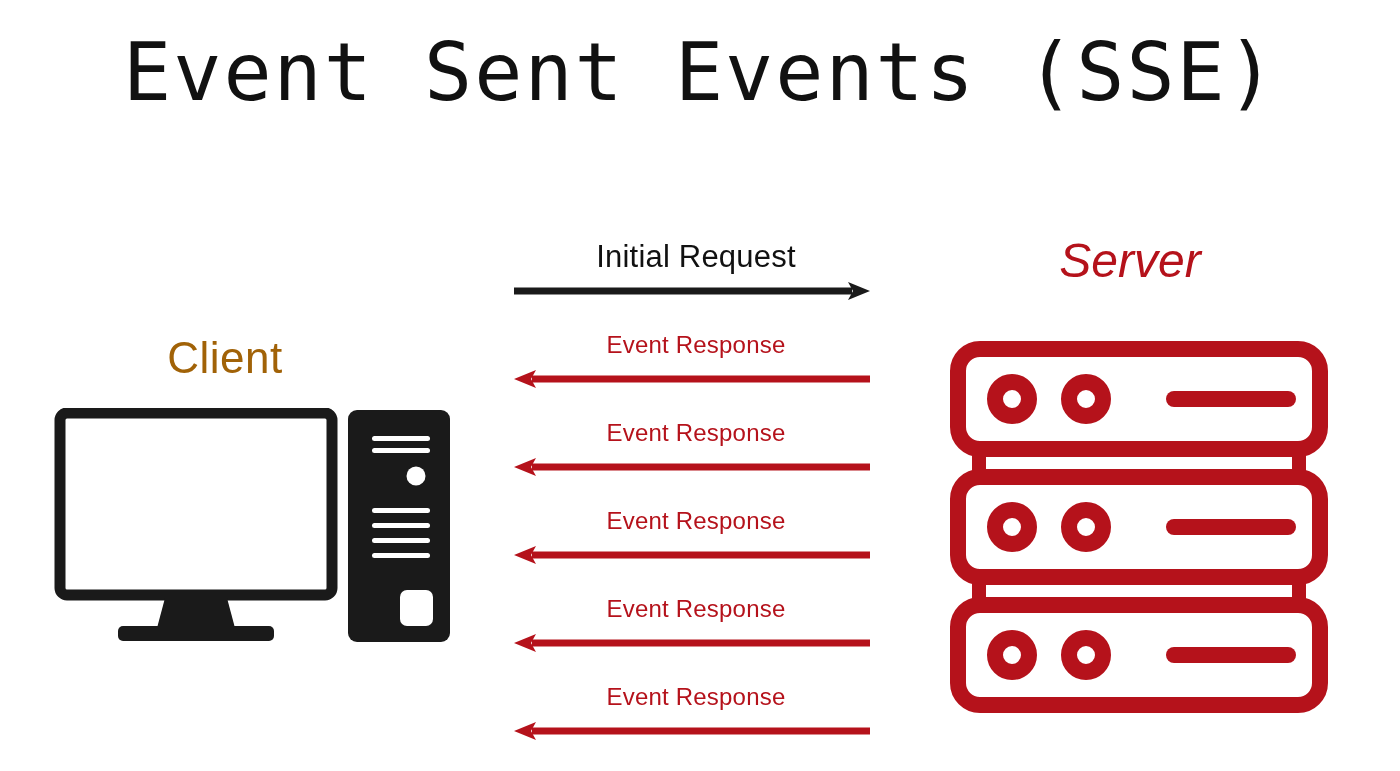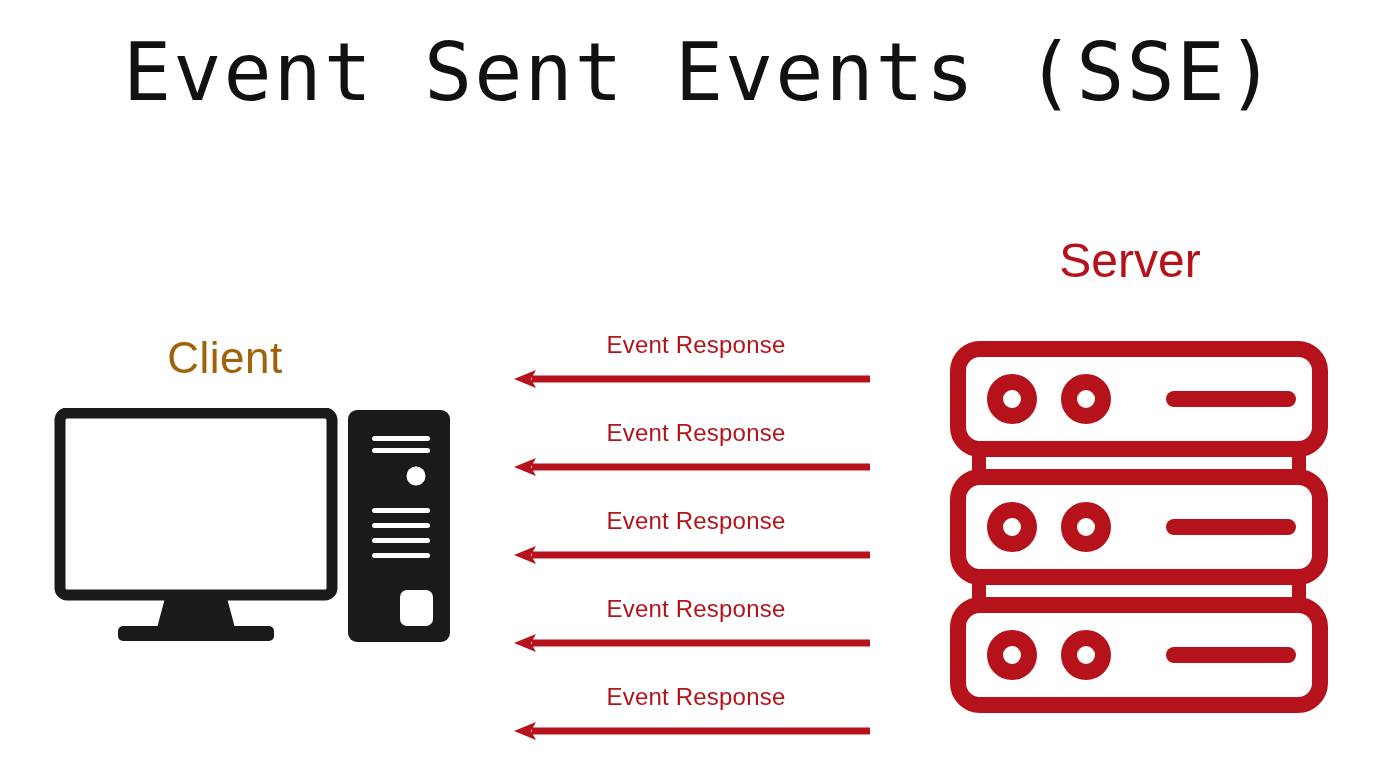--- a/index.html
+++ b/index.html
@@ -56,20 +56,21 @@
     top: 78px;
   }
 
   
   #server-group {
     position: absolute;
     left: 930px;
     top: 230px;
     width: 420px;
     height: 490px;
+    font-style: italic;
   }
   #server-label {
     position: absolute;
     left: 0;
     top: 0;
     width: 400px;
     text-align: center;
     font-size: 48px;
     line-height: 62px;
     color: #B5121B;
@@ -180,20 +181,27 @@
     <g>
       <circle cx="68" cy="320" r="17" fill="none" stroke="#B5121B" stroke-width="16"></circle>
       <circle cx="142" cy="320" r="17" fill="none" stroke="#B5121B" stroke-width="16"></circle>
       <rect x="222" y="312" width="130" height="16" rx="8" ry="8" fill="#B5121B"></rect>
     </g>
   </svg>
 </div>
 
 <div id="flow-group">
 
+  <div class="flow-row" style="top:0px;">
+    <div class="flow-label request">Initial Request</div>
+    <svg class="flow-arrow" viewBox="0 0 360 22" xmlns="http://www.w3.org/2000/svg">
+      <line x1="2" y1="11" x2="340" y2="11" stroke="#1A1A1A" stroke-width="7"></line>
+      <path d="M336 2 L358 11 L336 20 L341 11 Z" fill="#1A1A1A"></path>
+    </svg>
+  </div>
 
   <div class="flow-row" style="top:88px;">
     <div class="flow-label response">Event Response</div>
     <svg class="flow-arrow" viewBox="0 0 360 22" xmlns="http://www.w3.org/2000/svg">
       <line x1="20" y1="11" x2="358" y2="11" stroke="#B5121B" stroke-width="7"></line>
       <path d="M24 2 L2 11 L24 20 L19 11 Z" fill="#B5121B"></path>
     </svg>
   </div>
 
   <div class="flow-row" style="top:176px;">

